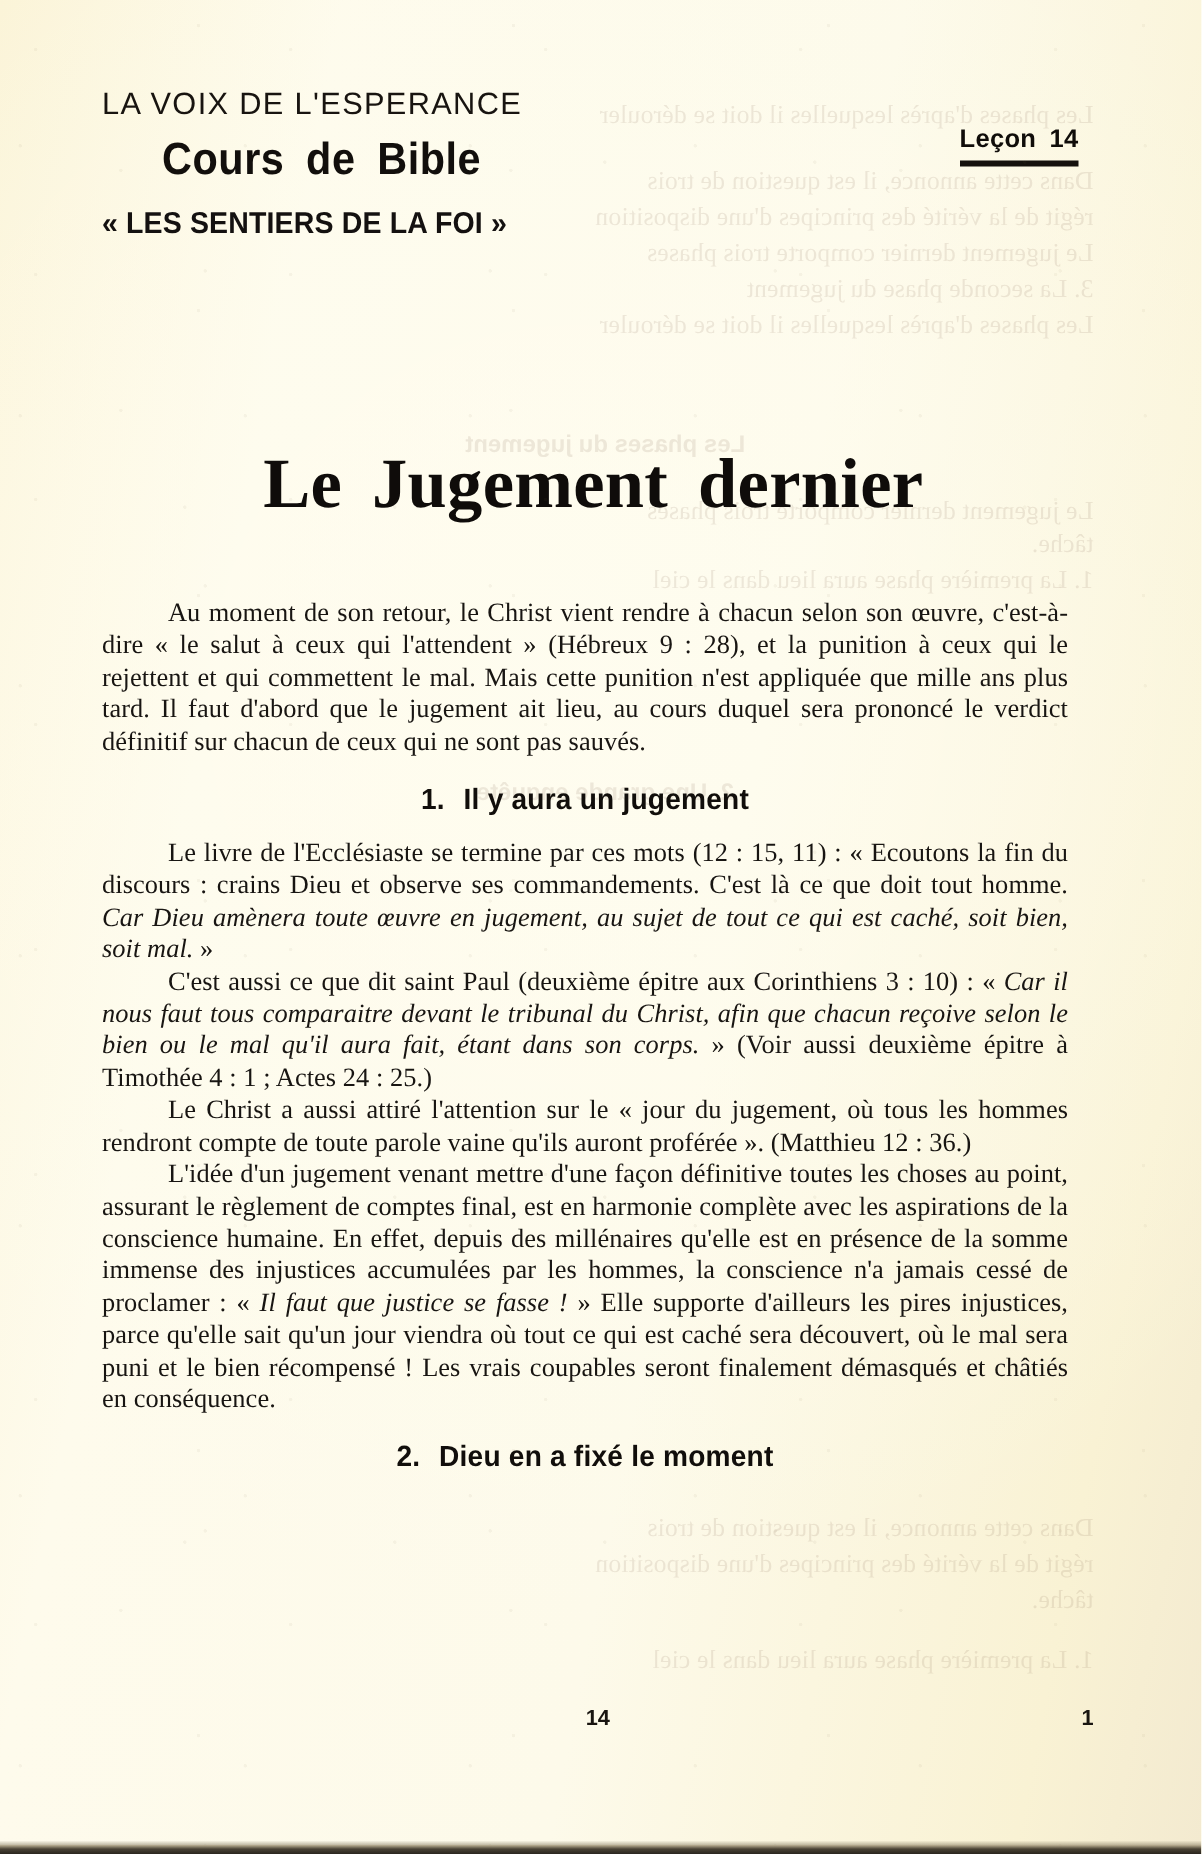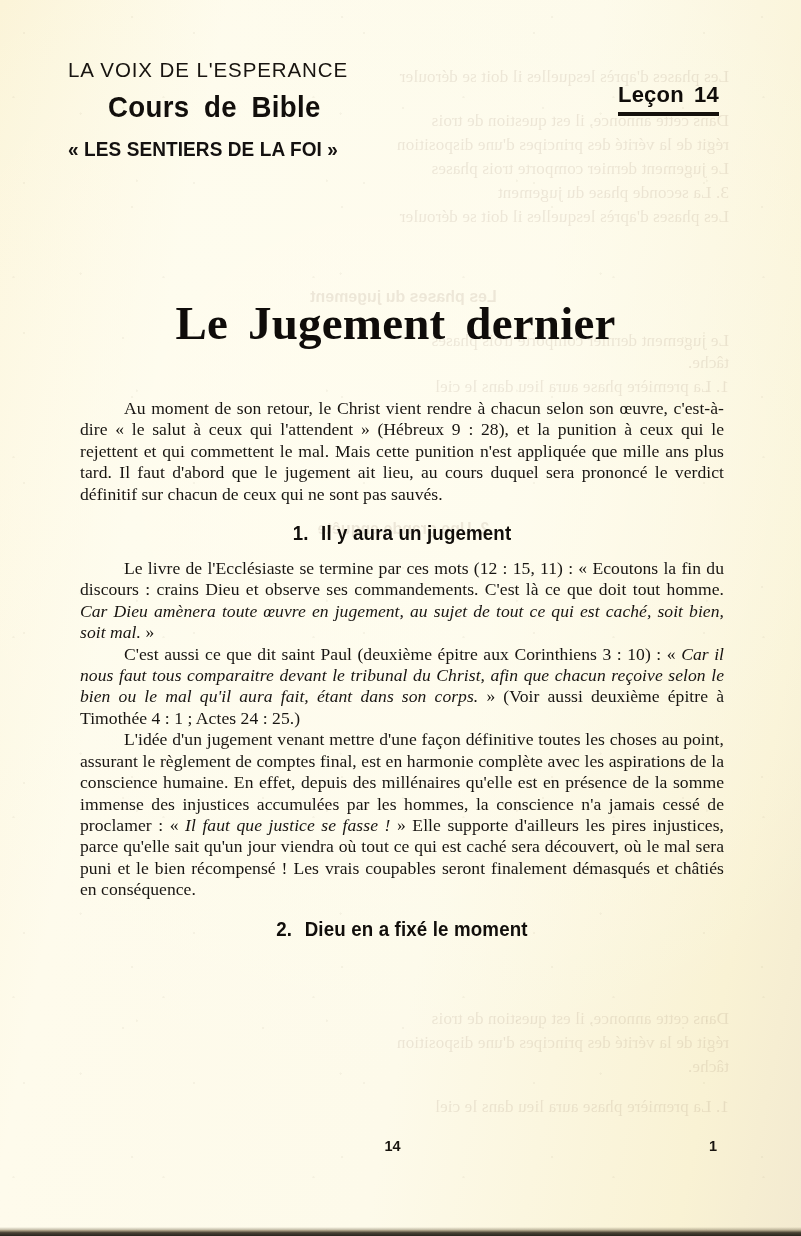--- a/index.html
+++ b/index.html
@@ -121,21 +121,21 @@
 
   .lecon-box {
     position: absolute;
     right: 82px;
     top: 84px;
     text-align: right;
   }
   .lecon-text {
     font-family: "Liberation Sans", "DejaVu Sans", sans-serif;
     font-weight: bold;
-    font-size: 22px;
+    font-size: 17px;
     letter-spacing: .2px;
     word-spacing: 4px;
     color: #100d0a;
     white-space: nowrap;
     line-height: 1.04;
   }
   .lecon-rule {
     margin-top: 5px;
     height: 4.5px;
     background: #15110d;
@@ -155,21 +155,20 @@
     word-spacing: 8px;
     color: #0f0c0a;
   }
 
   
   .body-col {
     position: absolute;
     left: 68px;
     top: 398px;
     width: 644px;
-    margin-left: 12px;
   }
   p.para {
     margin: 0;
     text-align: justify;
     text-indent: 44px;
     font-size: 17.6px;
     line-height: 21.4px;
     letter-spacing: .04px;
     color: #181512;
     -webkit-hyphens: none;
@@ -189,21 +188,21 @@
     letter-spacing: .15px;
     color: #110e0b;
     transform: scaleX(.96);
   }
   h2.section .num { margin-right: 13px; }
 
   
   .footer {
     position: absolute;
     left: 68px;
-    right: 84px;
+    right: 72px;
     bottom: 78px;
     height: 20px;
   }
   .folio-center {
     position: absolute;
     left: 0; right: 0;
     text-align: center;
     font-family: "Liberation Sans", "DejaVu Sans", sans-serif;
     font-weight: bold;
     font-size: 14.5px;
@@ -271,20 +270,21 @@
   </div>
 
   <h1 class="article-title">Le Jugement dernier</h1>
 
   <div class="body-col">
     <p class="para">Au moment de son retour, le Christ vient rendre à chacun selon son œuvre, c'est-à-dire « le salut à ceux qui l'attendent » (Hébreux 9 : 28), et la punition à ceux qui le rejettent et qui commettent le mal. Mais cette punition n'est appliquée que mille ans plus tard. Il faut d'abord que le jugement ait lieu, au cours duquel sera prononcé le verdict définitif sur chacun de ceux qui ne sont pas sauvés.</p>
     <div id="sections">
         <h2 class="section"><span class="num">1.</span><span>Il y aura un jugement</span></h2>
         <p class="para"><span>Le livre de l'Ecclésiaste se termine par ces mots (12 : 15, 11) : « Ecoutons la fin du discours : crains Dieu et observe ses commandements. C'est là ce que doit tout homme. </span><i>Car Dieu amènera toute œuvre en jugement, au sujet de tout ce qui est caché, soit bien, soit mal.</i><span> »</span></p>
         <p class="para"><span>C'est aussi ce que dit saint Paul (deuxième épitre aux Corinthiens 3 : 10) : « </span><i>Car il nous faut tous comparaitre devant le tribunal du Christ, afin que chacun reçoive selon le bien ou le mal qu'il aura fait, étant dans son corps.</i><span> » (Voir aussi deuxième épitre à Timothée 4 : 1 ; Actes 24 : 25.)</span></p>
+        <p class="para"><span>Le Christ a aussi attiré l'attention sur le « jour du jugement, où tous les hommes rendront compte de toute parole vaine qu'ils auront proférée ». (Matthieu 12 : 36.)</span></p>
         <p class="para"><span>L'idée d'un jugement venant mettre d'une façon définitive toutes les choses au point, assurant le règlement de comptes final, est en harmonie complète avec les aspirations de la conscience humaine. En effet, depuis des millénaires qu'elle est en présence de la somme immense des injustices accumulées par les hommes, la conscience n'a jamais cessé de proclamer : « </span><i>Il faut que justice se fasse !</i><span> » Elle supporte d'ailleurs les pires injustices, parce qu'elle sait qu'un jour viendra où tout ce qui est caché sera découvert, où le mal sera puni et le bien récompensé ! Les vrais coupables seront finalement démasqués et châtiés en conséquence.</span></p>
         <h2 class="section"><span class="num">2.</span><span>Dieu en a fixé le moment</span></h2>
       </div>
   </div>
 
   <div class="footer">
     <div class="folio-center">14</div>
     <div class="folio-right">1</div>
   </div>
 

